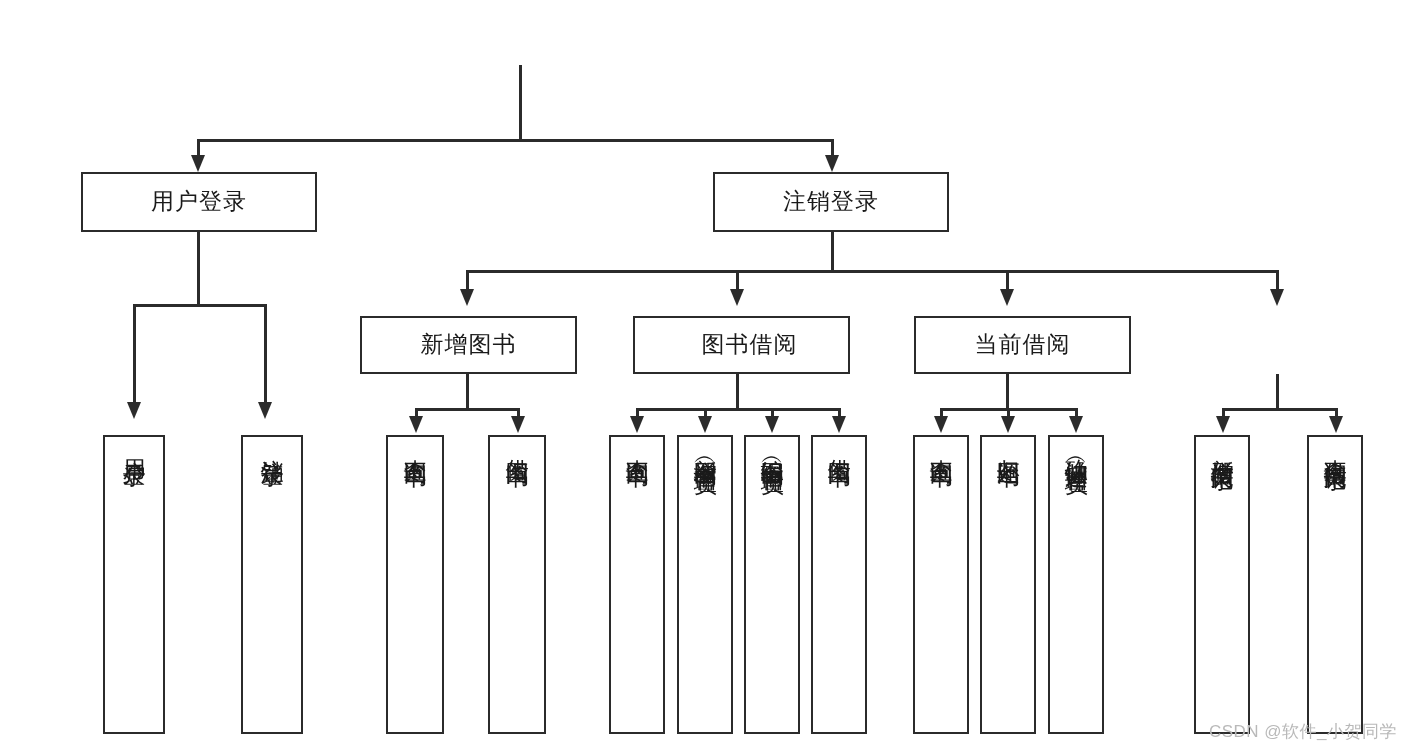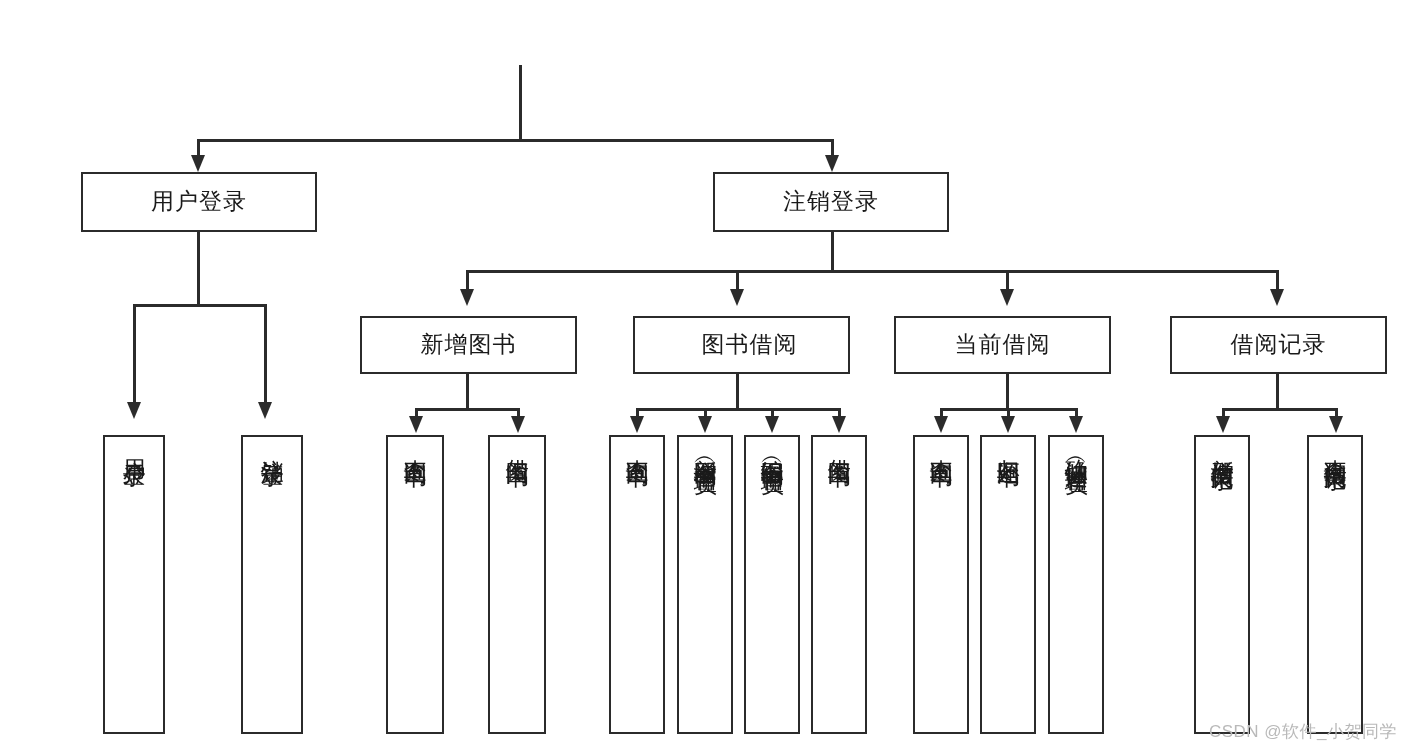--- a/index.html
+++ b/index.html
@@ -157,25 +157,22 @@
   <div class="node h" style="left:713px; top:172px; width:236px; height:60px;">
     <span class="label">注销登录</span>
   </div>
 
   <div class="node h" style="left:360px; top:316px; width:217px; height:58px;">
     <span class="label">新增图书</span>
   </div>
   <div class="node h" style="left:633px; top:316px; width:217px; height:58px;padding-left:16px;">
     <span class="label">图书借阅</span>
   </div>
-  <div class="node h" style="left:894px; top:316px; width:217px; height:58px;">
+  <div class="node h" style="left:914px; top:316px; width:217px; height:58px;">
     <span class="label">当前借阅</span>
-  </div>
-  <div class="node h" style="left:1170px; top:316px; width:217px; height:58px;">
-    <span class="label">借阅记录</span>
   </div>
 
   <div class="node v" style="left:103px; top:435px; width:62px; height:299px;">
     <span class="label">用户登录</span>
   </div>
   <div class="node v" style="left:241px; top:435px; width:62px; height:299px;">
     <span class="label">注销登录</span>
   </div>
 
   <div class="node v" style="left:386px; top:435px; width:58px; height:299px;">

